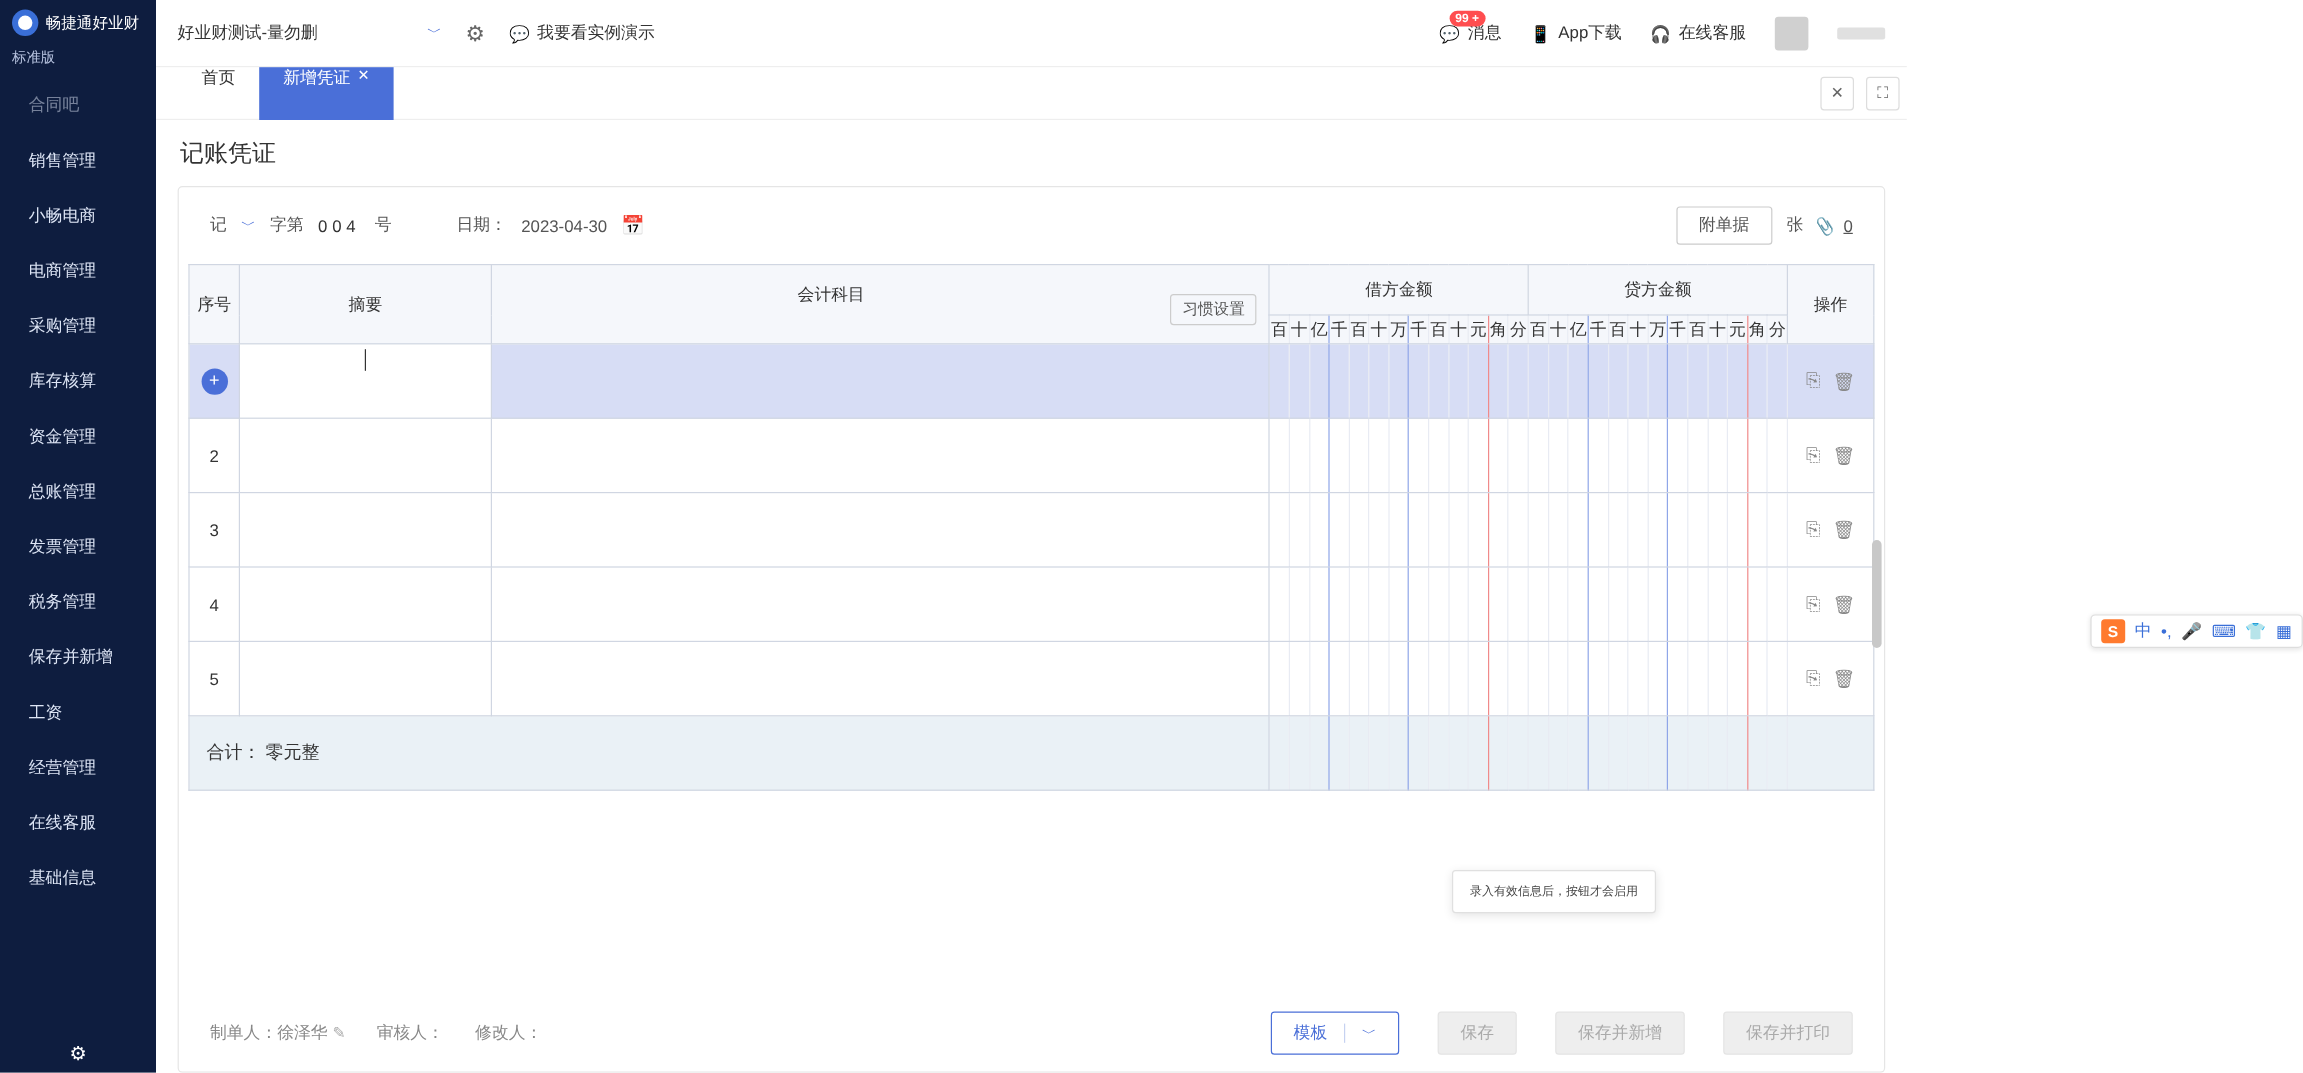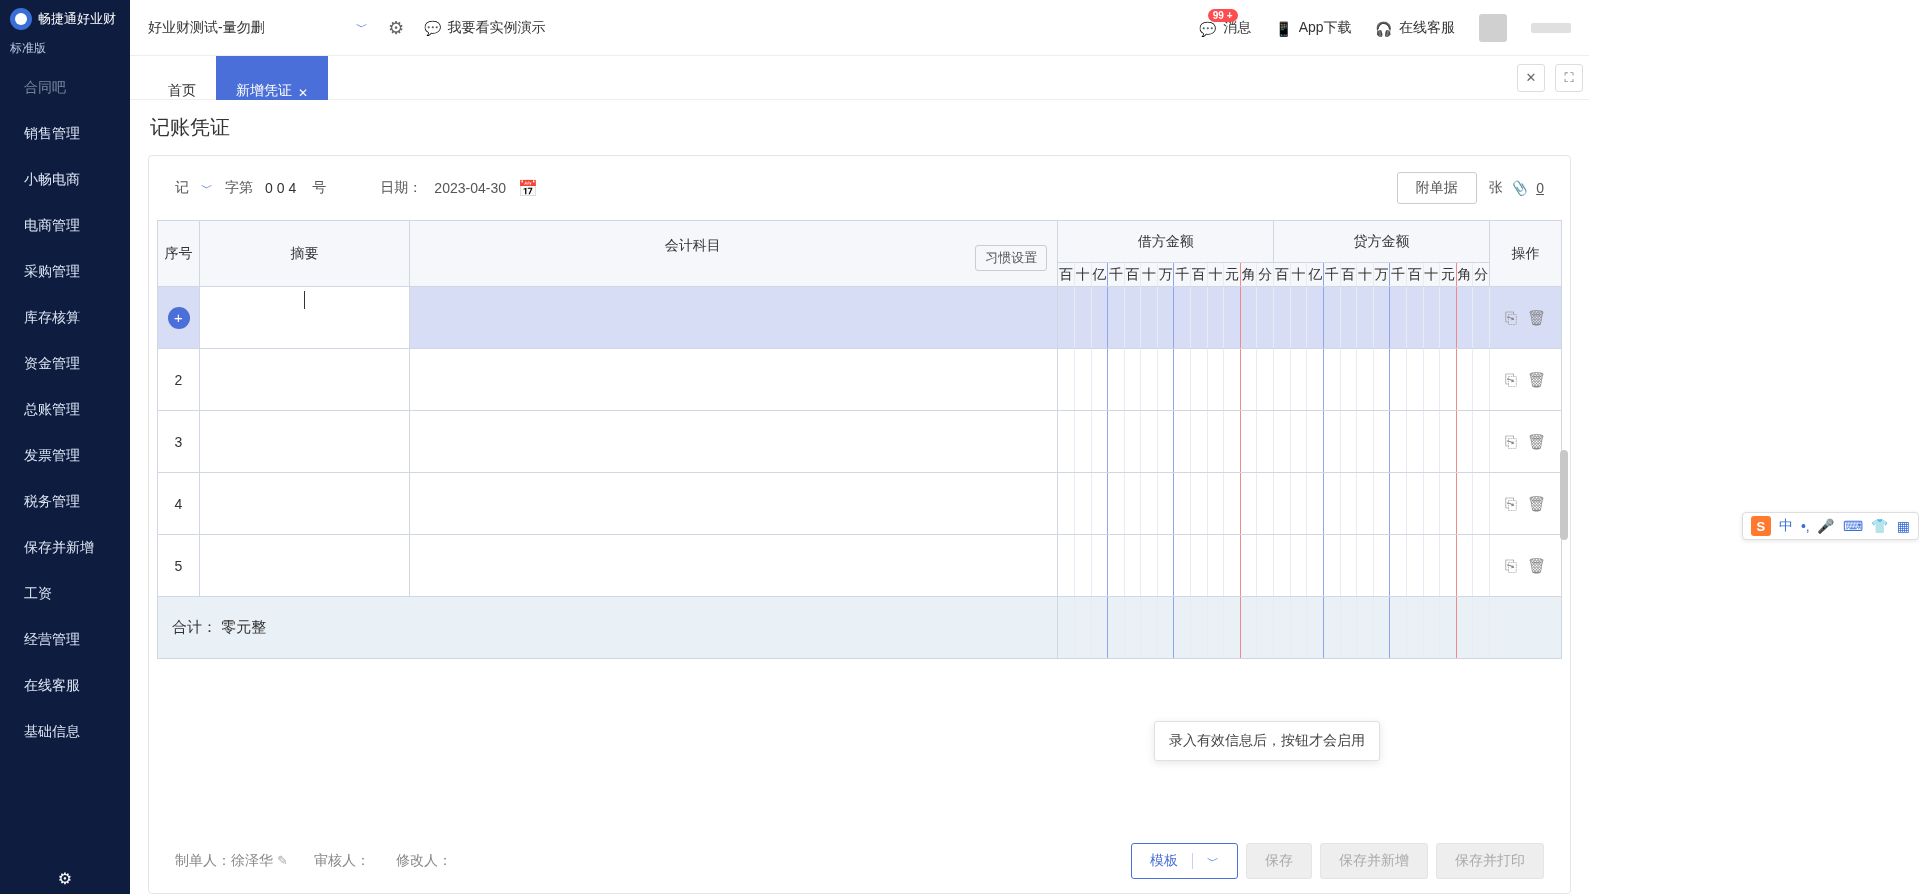--- a/index.html
+++ b/index.html
@@ -18,27 +18,27 @@
 .gear-btn{position:absolute;bottom:6px;left:50%;transform:translateX(-50%);color:#fff;font-size:16px}
 
 .main{flex:1;display:flex;flex-direction:column;background:#fff;min-width:0}
 .topbar{height:56px;display:flex;align-items:center;padding:0 18px;border-bottom:1px solid #eee;gap:20px}
 .org-select{display:flex;align-items:center;gap:8px;color:#333;font-size:14px}
 .org-name{min-width:200px}
 .chev{color:#4a6fd8;font-size:12px}
 .top-icon{color:#666;font-size:18px;cursor:pointer}
 .demo{display:flex;align-items:center;gap:6px;color:#333;font-size:14px;cursor:pointer}
 .top-right{margin-left:auto;display:flex;align-items:center;gap:24px}
-.top-action{display:flex;align-items:flex-end;gap:6px;font-size:14px;color:#333;cursor:pointer;position:relative}
+.top-action{display:flex;align-items:center;gap:6px;font-size:14px;color:#333;cursor:pointer;position:relative}
 .badge{position:absolute;top:-10px;left:8px;background:#ff4d4f;color:#fff;font-size:10px;padding:1px 5px;border-radius:8px;font-weight:600}
 .avatar{width:28px;height:28px;background:#d0d0d0;border-radius:3px}
 .avatar-name{width:40px;height:10px;background:#e0e0e0;border-radius:2px}
 
 .tabs{display:flex;align-items:center;height:44px;border-bottom:1px solid #eee;padding-left:18px;position:relative}
-.tab{padding:0 20px;height:44px;display:flex;align-items:flex-end;font-size:14px;cursor:pointer;gap:6px}
+.tab{padding:0 20px;height:44px;display:flex;align-items:flex-start;font-size:14px;cursor:pointer;gap:6px}
 .tab.active{background:#4a6fd8;color:#fff}
 .tab-close{font-size:12px}
 .tabs-right{position:absolute;right:6px;display:flex;gap:10px}
 .sq-btn{width:28px;height:28px;border:1px solid #ddd;border-radius:3px;display:flex;align-items:center;justify-content:center;cursor:pointer;color:#666}
 
 .page-head{display:flex;align-items:center;padding:14px 20px;gap:10px}
 .page-title{font-size:20px;font-weight:500}
 .head-right{margin-left:auto;display:flex;align-items:center;gap:14px}
 .kbd-btn{display:flex;align-items:center;gap:6px;font-size:14px;color:#333;cursor:pointer}
 .kbd-icon{width:22px;height:16px;border:1.5px solid #444;border-radius:3px;position:relative}
@@ -78,26 +78,26 @@
 .vt tbody tr.active td{background:#d7ddf5}
 .vt tbody tr.active .summary-cell{background:#fff}
 .add-btn{width:22px;height:22px;background:#4a6fd8;border-radius:50%;color:#fff;display:inline-flex;align-items:center;justify-content:center;font-size:15px;cursor:pointer}
 .summary-cell{text-align:left;padding:4px 6px!important;vertical-align:top}
 .row-ops{display:flex;gap:10px;justify-content:center;color:#888}
 .row-ops span{cursor:pointer;font-size:15px}
 .total-row td{background:#eaf1f6;height:56px;text-align:left;padding-left:14px!important;font-size:15px;color:#333}
 
 .vscroll{position:absolute;right:2px;top:230px;width:8px;height:90px;background:#c8c8c8;border-radius:4px}
 
-.tooltip{position:absolute;right:190px;bottom:68px;background:#fff;border:1px solid #e0e0e0;box-shadow:0 2px 8px rgba(0,0,0,.1);padding:10px 14px;border-radius:3px;font-size:14px;color:#444}
+.tooltip{position:absolute;right:190px;bottom:68px;background:#fff;border:1px solid #e0e0e0;box-shadow:0 2px 8px rgba(0,0,0,.1);padding:10px 14px;border-radius:3px;font-size:10px;color:#444}
 
 .footer{display:flex;align-items:center;padding:14px 26px;gap:26px;font-size:14px;color:#888}
 .footer .label{color:#888}
 .edit-ic{color:#aaa;font-size:13px;margin-left:4px}
-.foot-right{margin-left:auto;display:flex;gap:8px}
+.foot-right{margin-left:auto;display:flex;gap:32px}
 .btn{padding:8px 18px;border-radius:3px;font-size:14px;cursor:pointer;border:1px solid transparent}
 .btn-tpl{border-color:#4a6fd8;color:#4a6fd8;display:flex;align-items:center;gap:14px}
 .btn-tpl .sep{width:1px;height:16px;background:#c6d2f1}
 .btn-disabled{background:#eee;color:#aaa;border-color:#e4e4e4;cursor:not-allowed}
 
 .ime-bar{position:absolute;right:0;top:512px;display:flex;align-items:center;gap:8px;background:#fff;border:1px solid #ddd;border-radius:4px;padding:3px 8px;box-shadow:0 1px 4px rgba(0,0,0,.1)}
 .ime-logo{width:20px;height:20px;background:#ff7a2e;border-radius:3px;color:#fff;display:flex;align-items:center;justify-content:center;font-weight:700;font-size:13px}
 .ime-bar span{color:#3a6fd8;font-size:14px}
 .cursor{display:inline-block;width:1px;height:18px;background:#333;vertical-align:middle}
 </style>

